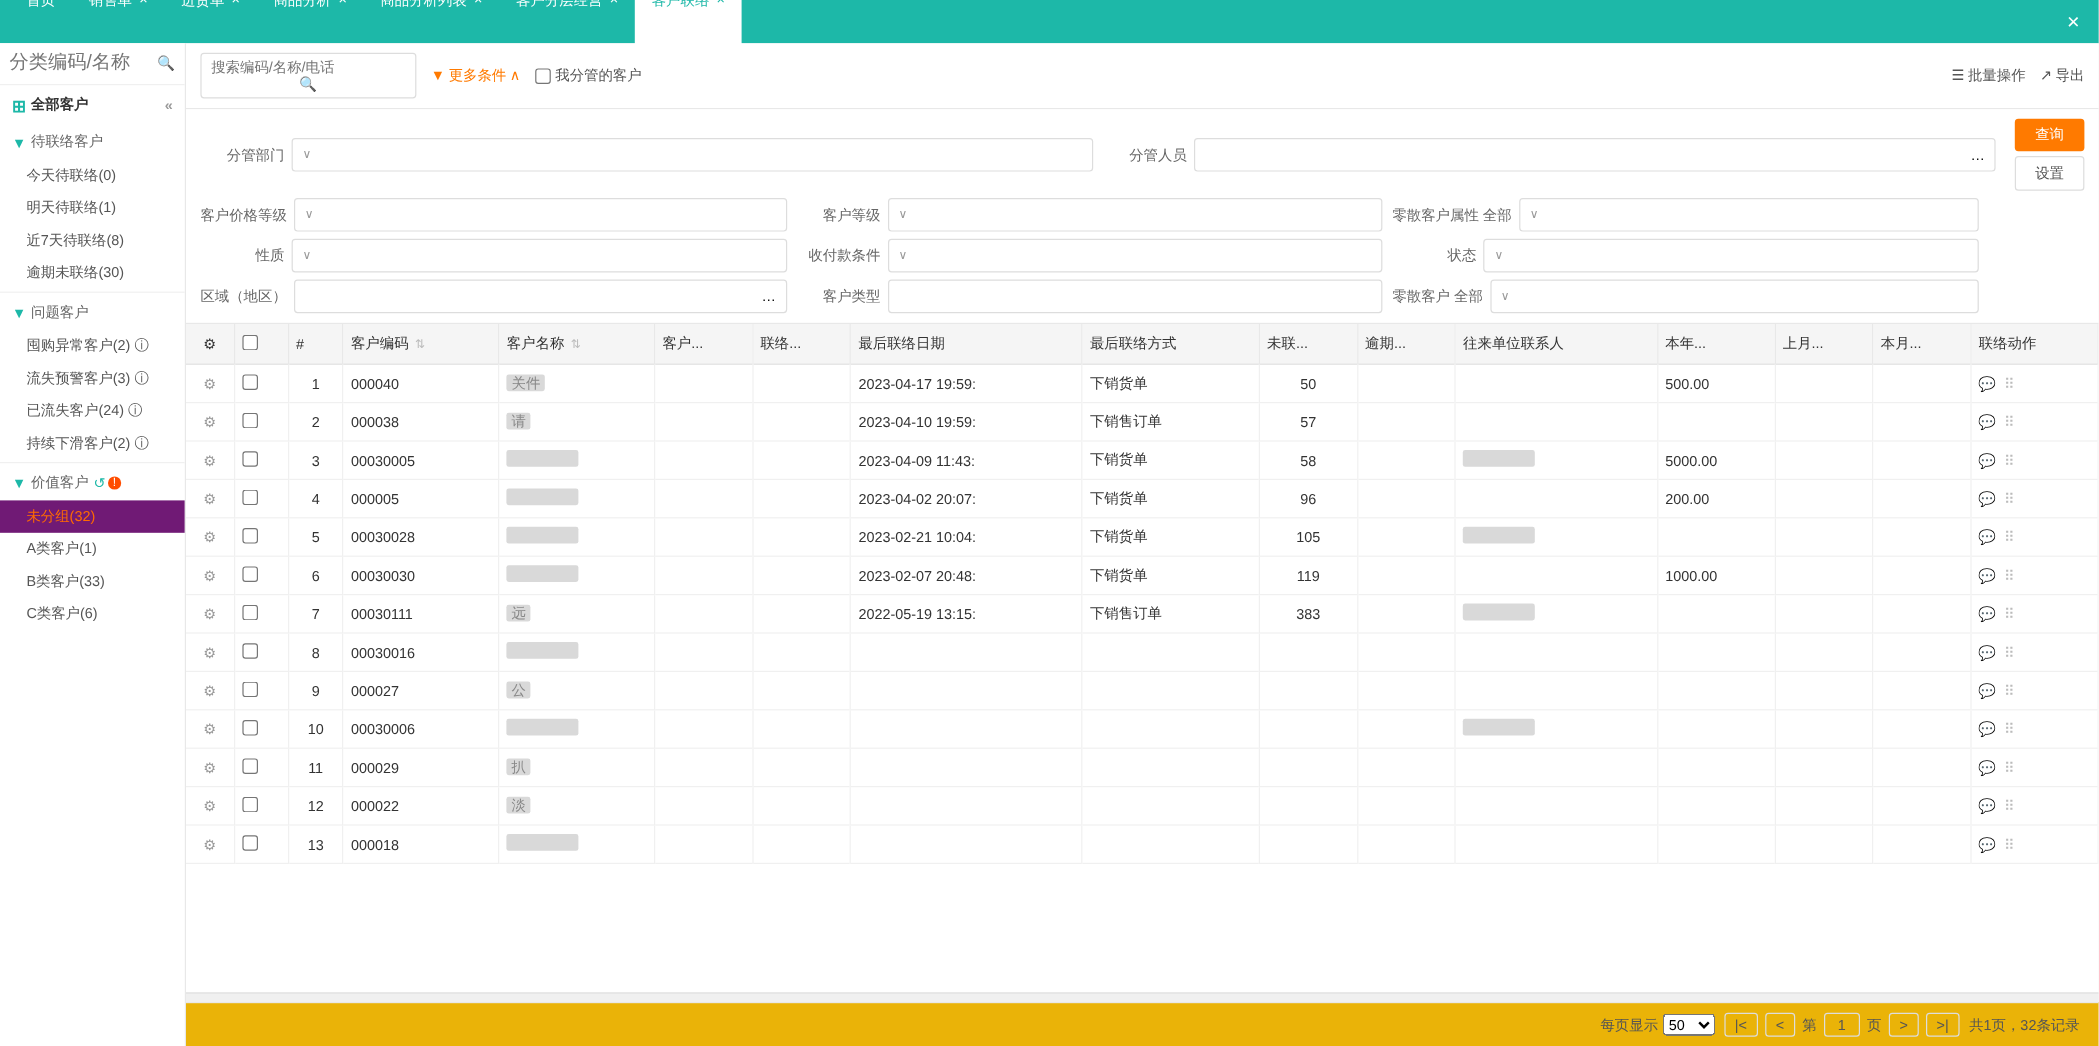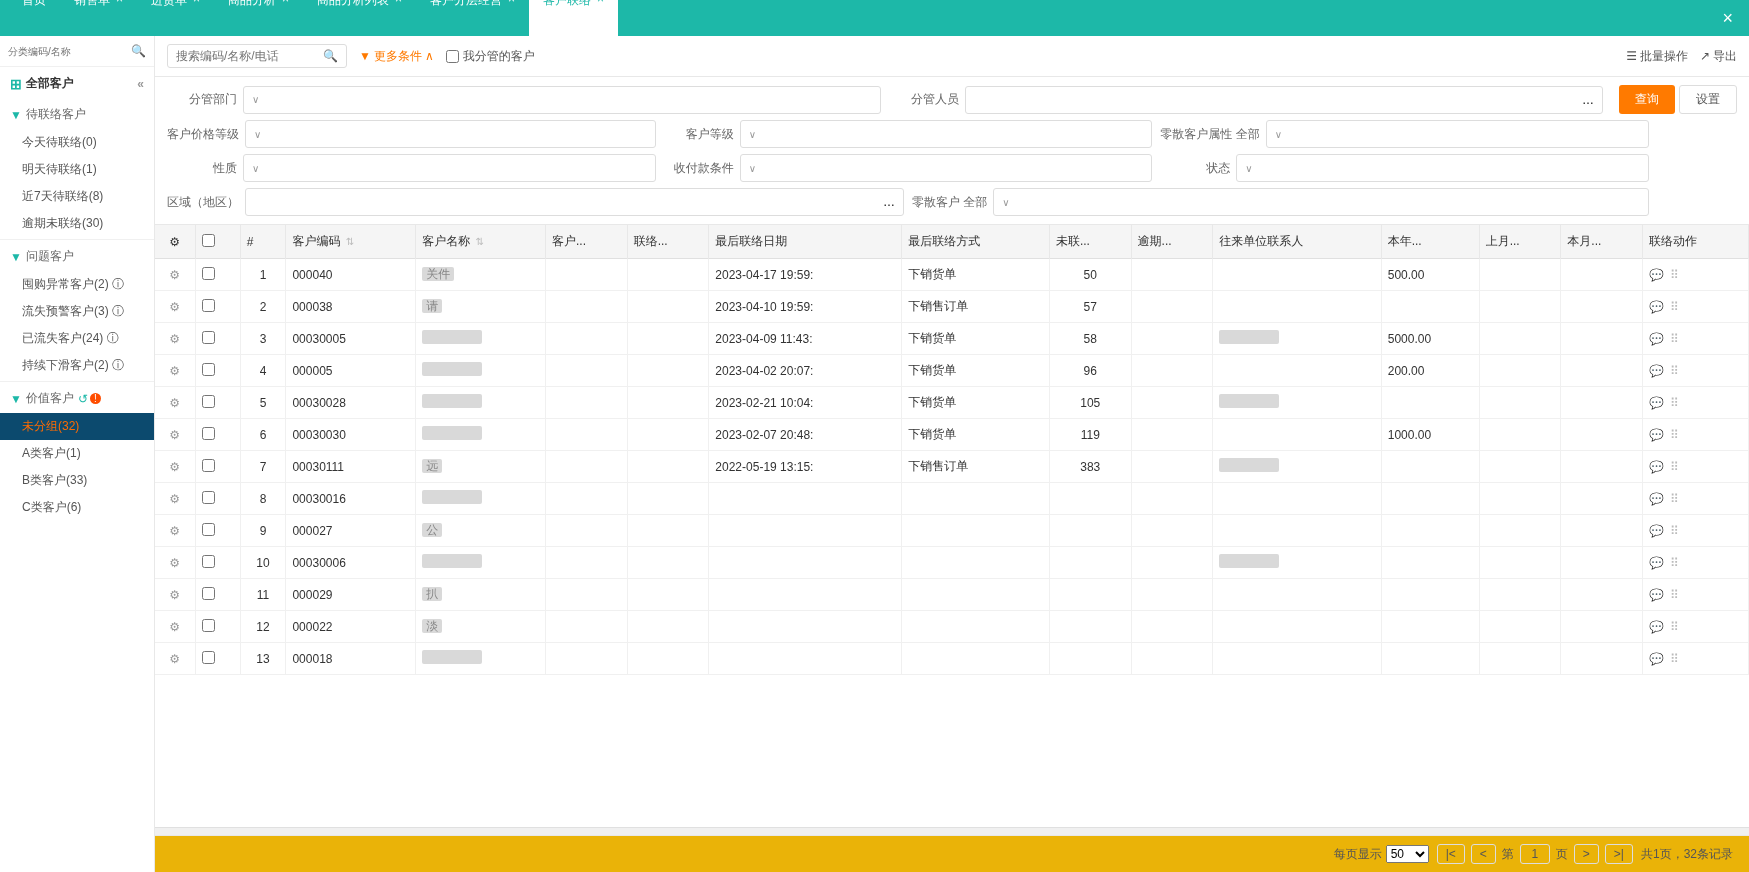--- a/index.html
+++ b/index.html
@@ -60,21 +60,21 @@
     }
     .sidebar-search {
       display: flex;
       align-items: center;
       padding: 8px;
       border-bottom: 1px solid #f0f0f0;
     }
     .sidebar-search input {
       border: none;
       outline: none;
-      font-size: 10px;
+      font-size: 16px;
       color: #999;
       width: 100%;
     }
     .sidebar-search .search-icon { color: #1db8a8; cursor: pointer; margin-left: 2px; }
     .sidebar-section-header {
       display: flex;
       align-items: center;
       padding: 8px 10px;
       font-weight: bold;
       color: #333;
@@ -89,21 +89,21 @@
       display: flex;
       align-items: center;
     }
     .sidebar-group-label .arrow { margin-right: 4px; color: #1db8a8; }
     .sidebar-item {
       padding: 5px 10px 5px 22px;
       color: #555;
       cursor: pointer;
       font-size: 12px;
     }
-    .sidebar-item.active { background: #0c4a6e; color: #ff6b00; }
+    .sidebar-item.active { background: #701a75; color: #ff6b00; }
     .sidebar-divider { height: 1px; background: #f0f0f0; margin: 2px 0; }
 
     
     .content-area {
       flex: 1;
       display: flex;
       flex-direction: column;
       overflow: hidden;
     }
 
@@ -116,20 +116,21 @@
       align-items: center;
       gap: 12px;
     }
     .filter-bar .search-box {
       display: flex;
       align-items: center;
       border: 1px solid #ddd;
       border-radius: 3px;
       padding: 4px 8px;
       width: 180px;
+      flex-direction: column;
     }
     .filter-bar .search-box input {
       border: none; outline: none; font-size: 12px; width: 100%;
     }
     .filter-bar .more-conditions {
       color: #ff7a00;
       cursor: pointer;
       display: flex;
       align-items: center;
       gap: 3px;
@@ -187,20 +188,21 @@
       padding: 4px 8px;
       display: flex;
       align-items: center;
       justify-content: space-between;
       min-height: 28px;
     }
     .filter-field .field-input .chevron { color: #999; font-size: 10px; }
     .filter-field .field-input.dots { justify-content: flex-end; }
     .filter-action-btns {
       display: flex;
+      flex-direction: column;
       gap: 4px;
       margin-left: 8px;
     }
     .btn-query {
       background: #ff7a00;
       color: #fff;
       border: none;
       padding: 5px 16px;
       border-radius: 3px;
       cursor: pointer;
@@ -509,20 +511,24 @@
         </div>
         <div style="width:80px;"></div>
       </div>
 
       <div class="adv-filter-row">
         <div class="filter-field">
           <label>区域（地区）</label>
           <div class="field-input dots">
             <span>…</span>
           </div>
+        </div>
+        <div class="filter-field">
+          <label>客户类型</label>
+          <div class="field-input"></div>
         </div>
         <div class="filter-field">
           <label>零散客户 全部</label>
           <div class="field-input">
             <span class="chevron">∨</span>
           </div>
         </div>
         <div style="width:80px;"></div>
       </div>
     </div>

